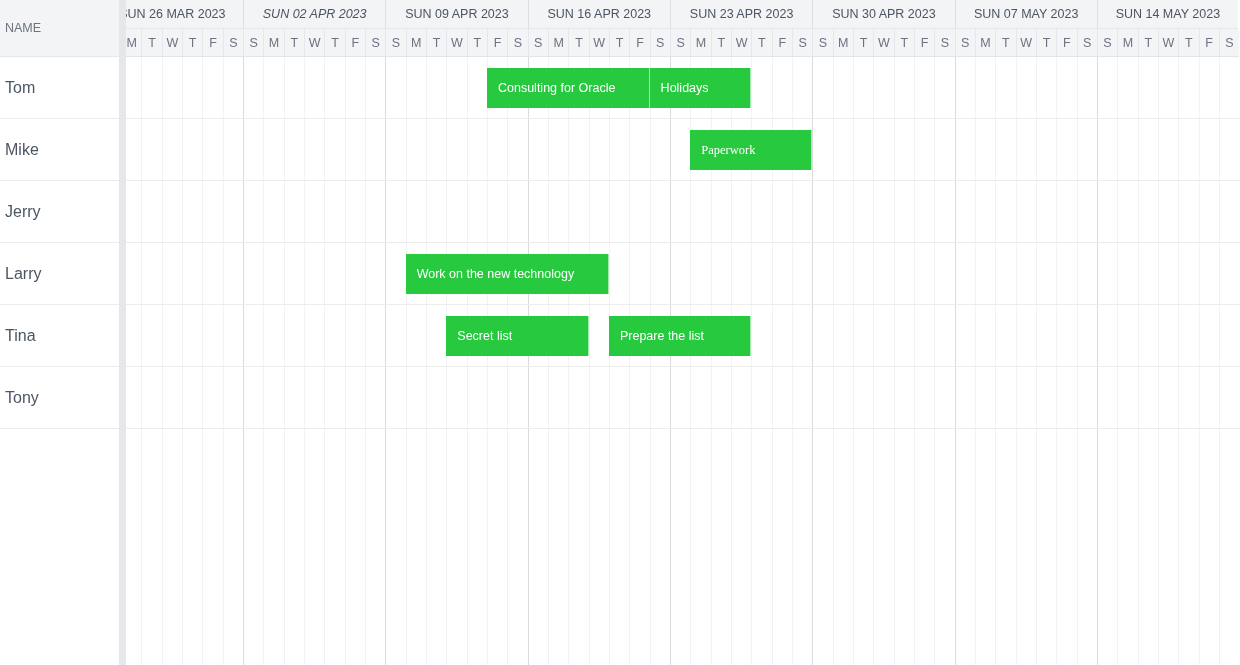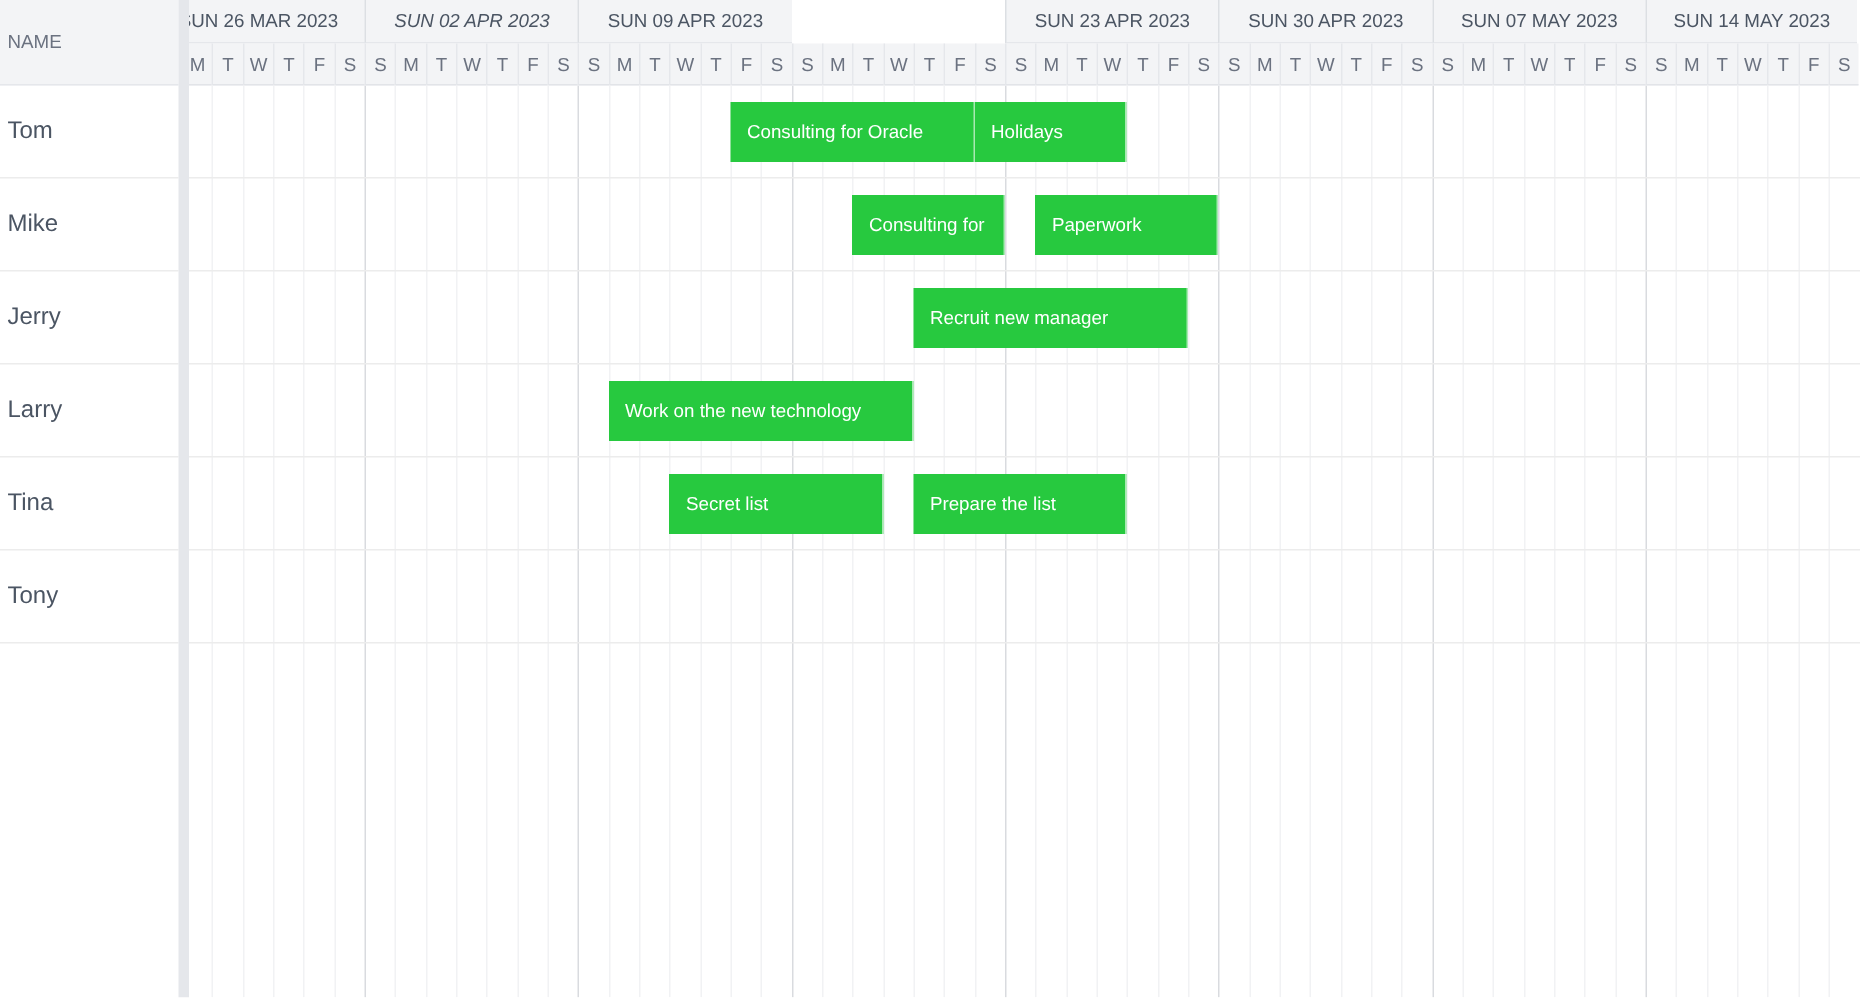--- a/index.html
+++ b/index.html
@@ -90,20 +90,21 @@
         <div class="day-header" style="left: 325.28px; width: 20.33px;">T</div>
         <div class="day-line" style="left: 325.28px;"></div>
         <div class="day-header" style="left: 345.61px; width: 20.33px;">W</div>
         <div class="day-line" style="left: 345.61px;"></div>
         <div class="day-header" style="left: 365.94px; width: 20.33px;">T</div>
         <div class="day-line" style="left: 365.94px;"></div>
         <div class="day-header" style="left: 386.27px; width: 20.33px;">F</div>
         <div class="day-line" style="left: 386.27px;"></div>
         <div class="day-header" style="left: 406.6px; width: 20.33px;">S</div>
         <div class="day-line" style="left: 406.6px;"></div>
+        <div class="week-header" style="left: 426.93px; width: 142.31px;">SUN 16 APR 2023</div>
         <div class="week-line" style="left: 426.93px;"></div>
         <div class="day-header" style="left: 426.93px; width: 20.33px;">S</div>
         <div class="day-header" style="left: 447.26px; width: 20.33px;">M</div>
         <div class="day-line" style="left: 447.26px;"></div>
         <div class="day-header" style="left: 467.59px; width: 20.33px;">T</div>
         <div class="day-line" style="left: 467.59px;"></div>
         <div class="day-header" style="left: 487.92px; width: 20.33px;">W</div>
         <div class="day-line" style="left: 487.92px;"></div>
         <div class="day-header" style="left: 508.25px; width: 20.33px;">T</div>
         <div class="day-line" style="left: 508.25px;"></div>
@@ -168,24 +169,22 @@
         <div class="day-header" style="left: 1077.49px; width: 20.33px;">T</div>
         <div class="day-line" style="left: 1077.49px;"></div>
         <div class="day-header" style="left: 1097.82px; width: 20.33px;">F</div>
         <div class="day-line" style="left: 1097.82px;"></div>
         <div class="day-header" style="left: 1118.15px; width: 20.33px;">S</div>
         <div class="day-line" style="left: 1118.15px;"></div>
         <div class="row-line" style="top: 118px;"></div>
         <div class="task" style="left: 548.91px; width: 101.65px; top: 68px;">Holidays</div>
         <div class="task" style="left: 386.27px; width: 162.64px; top: 68px;">Consulting for Oracle</div>
         <div class="row-line" style="top: 180px;"></div>
-        <div class="task" style="left: 467.59px; width: 101.65px; top: 130px;">Consulting for</div>
-        <div class="task" style="left: 589.57px; width: 121.98px; top: 130px;">Paperwork</div>
+        <div class="task" style="left: 589.57px; width: 121.98px; top: 130px; font-family: Liberation Serif, serif;">Paperwork</div>
         <div class="row-line" style="top: 242px;"></div>
-        <div class="task" style="left: 508.25px; width: 182.97px; top: 192px;">Recruit new manager</div>
         <div class="row-line" style="top: 304px;"></div>
         <div class="task" style="left: 304.95px; width: 203.3px; top: 254px;">Work on the new technology</div>
         <div class="row-line" style="top: 366px;"></div>
         <div class="task" style="left: 345.61px; width: 142.31px; top: 316px;">Secret list</div>
         <div class="task" style="left: 508.25px; width: 142.31px; top: 316px;">Prepare the list</div>
         <div class="row-line" style="top: 428px;"></div>
       </div>
   </div>
 </div>
 

